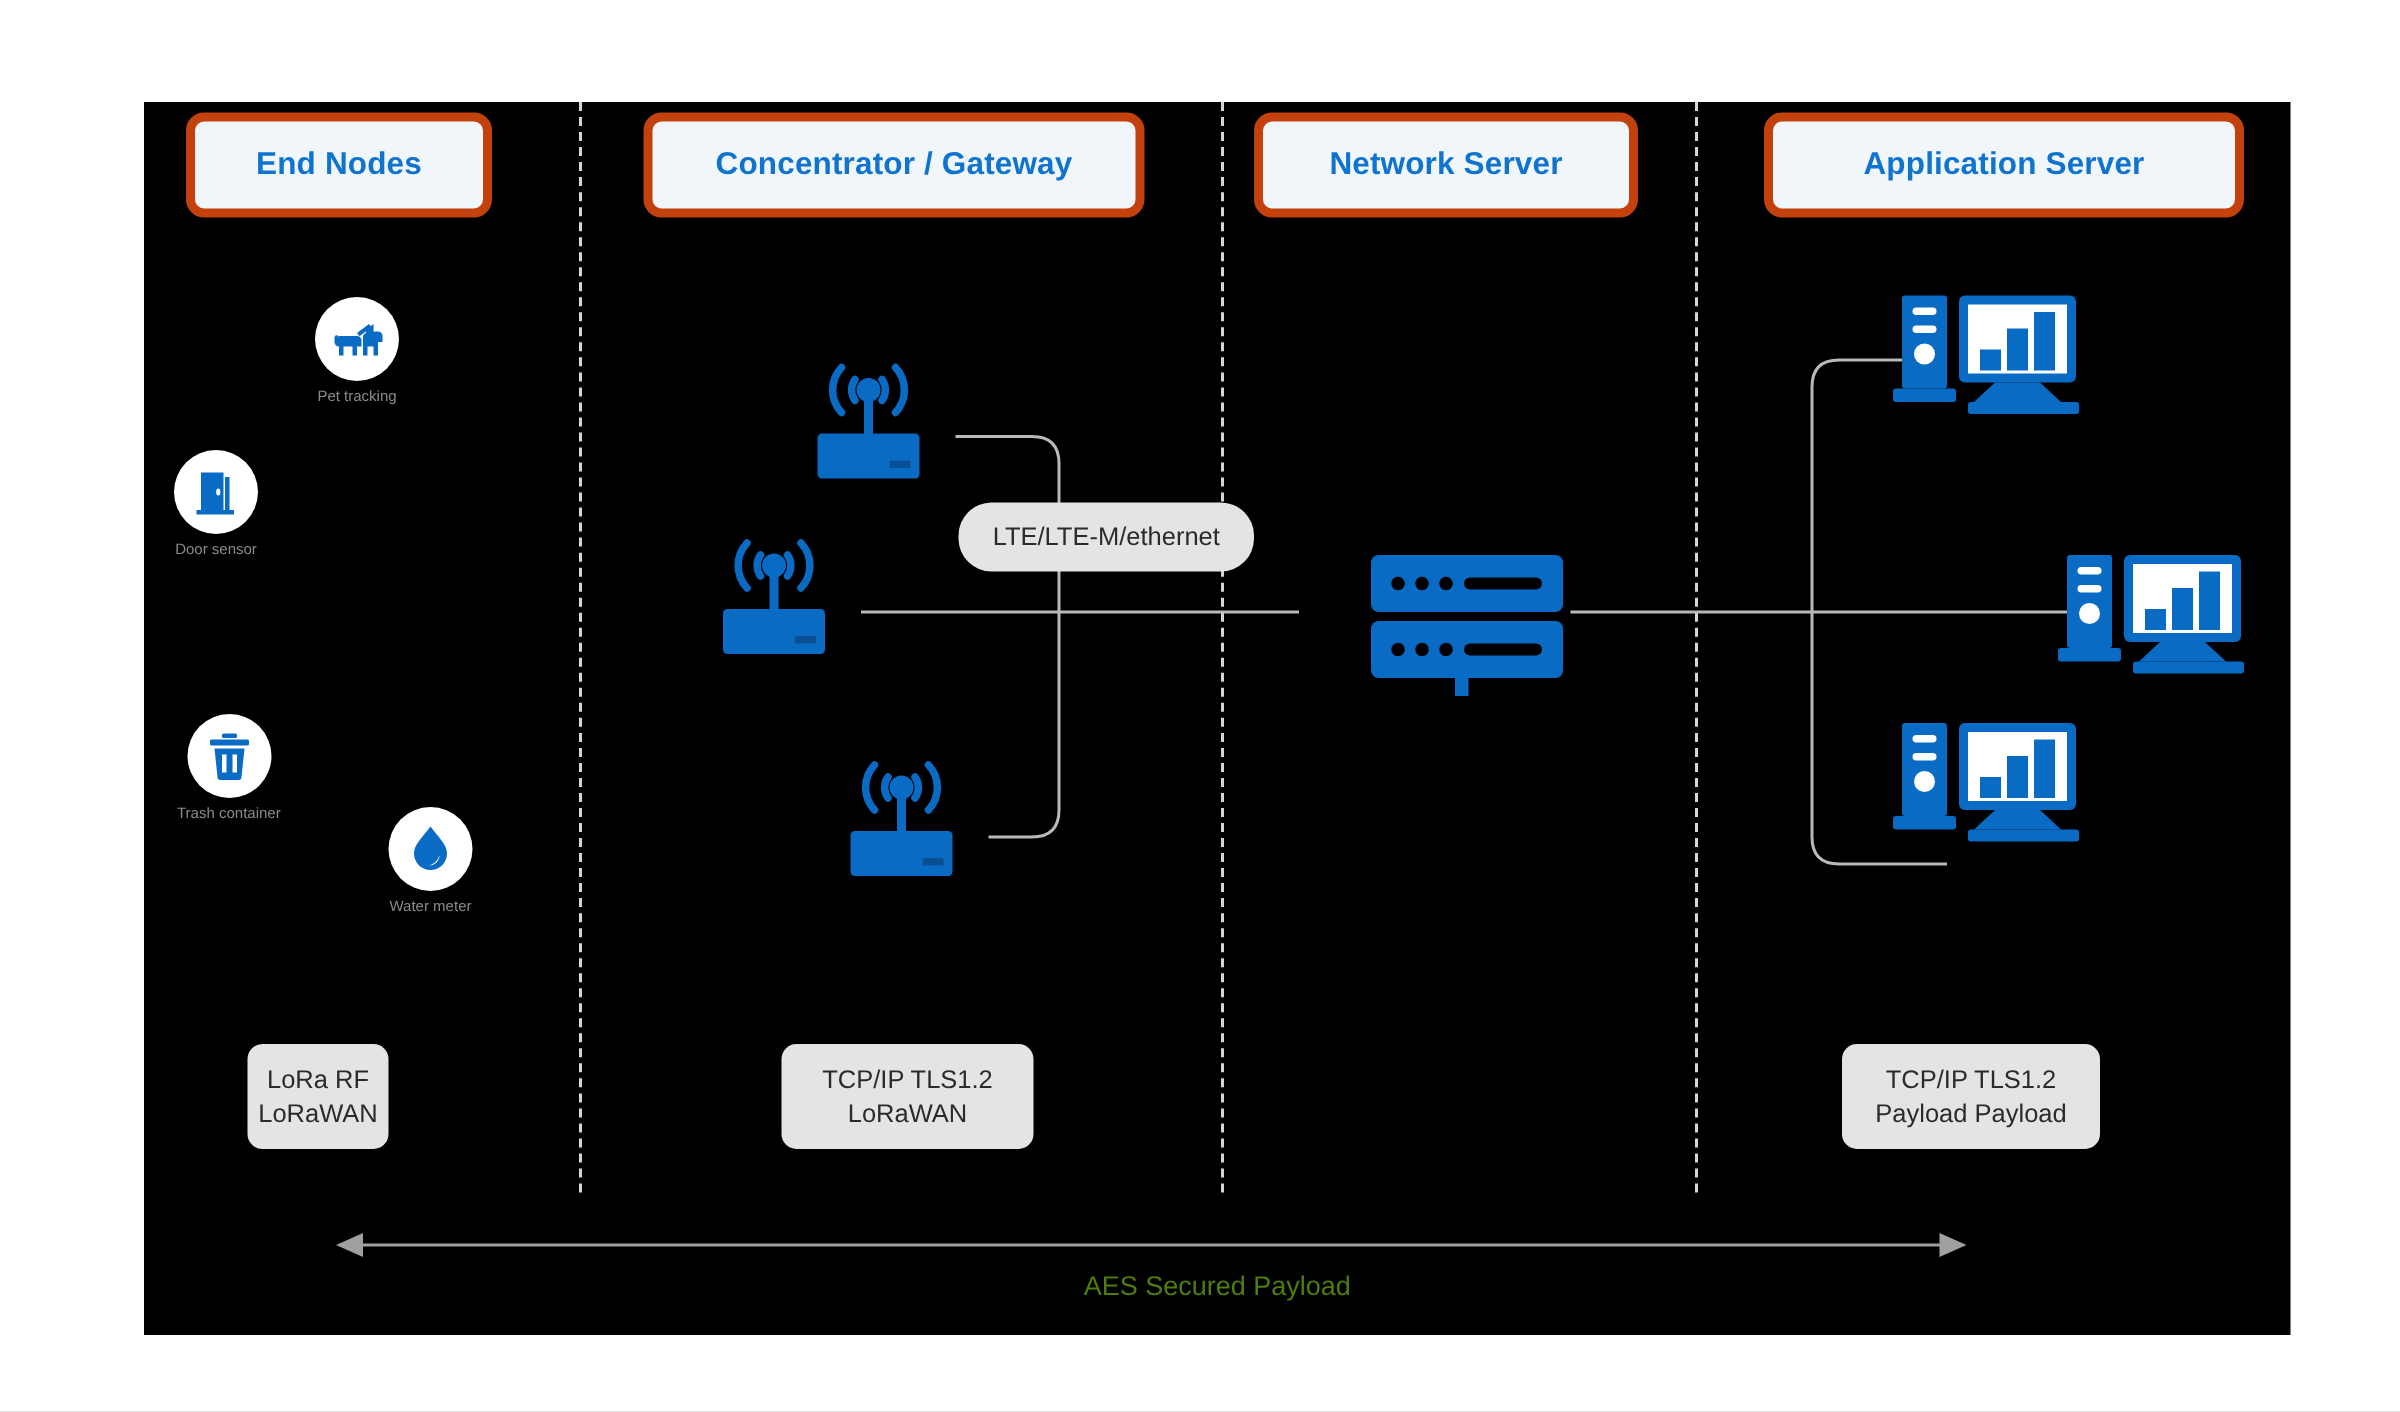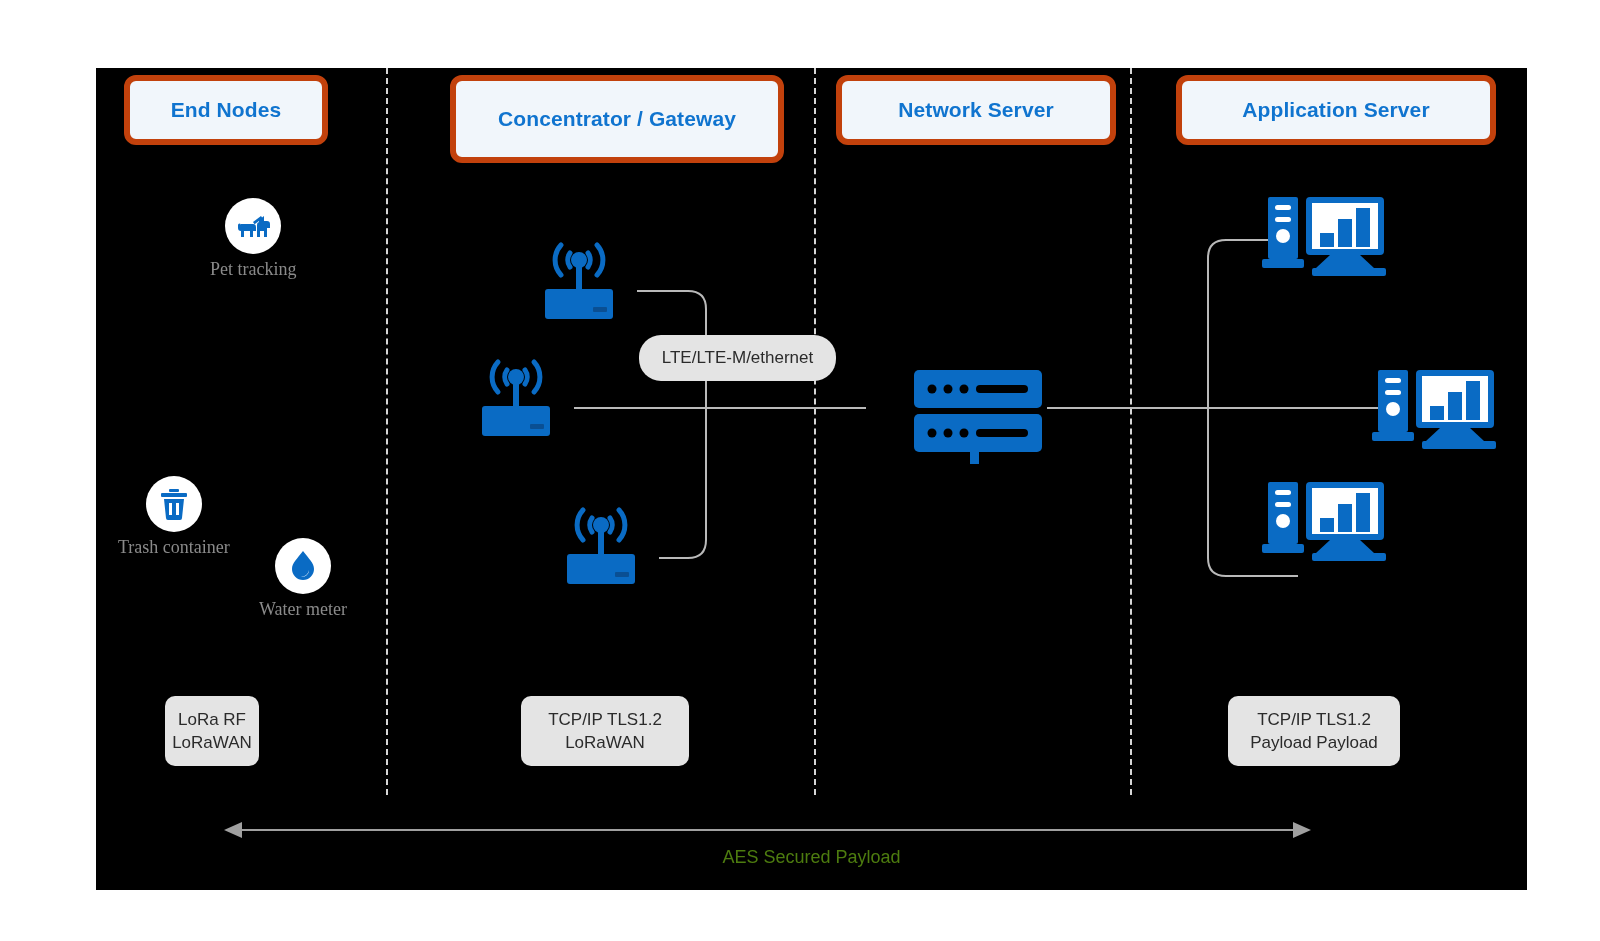--- a/index.html
+++ b/index.html
@@ -22,21 +22,21 @@
 
   
   .proto{position:absolute;background:#e4e4e4;border-radius:10px;
          display:flex;align-items:center;justify-content:center;text-align:center;
          color:#2b2b2b;font-size:17px;line-height:23px;box-sizing:border-box;}
 
   
   .node{position:absolute;display:flex;flex-direction:column;align-items:center;}
   .node .circle{width:56px;height:56px;border-radius:50%;background:#ffffff;
                 display:flex;align-items:center;justify-content:center;}
-  .node .cap{margin-top:5px;color:#8a8a8a;font-size:18px;white-space:nowrap;font-family:Liberation Serif, serif;}
+  .node .cap{margin-top:5px;color:#8a8a8a;font-size:10px;white-space:nowrap;}
 
   .gw{position:absolute;}
   .srv{position:absolute;}
   .appsrv{position:absolute;}
 
   
   #wires{position:absolute;left:0;top:0;width:1431px;height:822px;pointer-events:none;}
 
   .ltebox{position:absolute;background:#e4e4e4;border-radius:22px;
           display:flex;align-items:center;justify-content:center;
@@ -50,24 +50,24 @@
 <div id="stage">
   <div id="canvas">
 
     <div class="divider" style="left:290px;"></div>
     <div class="divider" style="left:718px;"></div>
     <div class="divider" style="left:1034px;"></div>
 
     <div class="hdr" style="left:28px;top:7px;width:204px;height:70px;">
       <span>End Nodes</span>
     </div>
-    <div class="hdr" style="left:354px;top:7px;width:334px;height:88px;">
+    <div class="hdr" style="left:333px;top:7px;width:334px;height:70px;">
       <span>Concentrator / Gateway</span>
     </div>
-    <div class="hdr" style="left:740px;top:7px;width:280px;height:70px;">
+    <div class="hdr" style="left:740px;top:7px;width:256px;height:70px;">
       <span>Network Server</span>
     </div>
     <div class="hdr" style="left:1080px;top:7px;width:320px;height:70px;">
       <span>Application Server</span>
     </div>
 
     <svg id="wires" viewBox="0 0 1431 822">
 
       <path d="M 541,223 L 592,223 Q 610,223 610,241 L 610,472 Q 610,490 592,490 L 563,490" fill="none" stroke="#b9b9b9" stroke-width="2"></path>
 
@@ -88,20 +88,33 @@
           <g fill="#0a6bc4">
             <path d="M8 18 h12 a3 3 0 0 1 3 3 v4 h-3 v6 h-3 v-6 h-6 v6 h-3 v-6 a3 3 0 0 1 -3 -3 v-3 a1 1 0 0 1 3 0z"></path>
             <path d="M26 14 l5 -4 v5 h3 a3 3 0 0 1 3 3 v4 h-3 v9 h-3 v-6 h-4 v6 h-3 v-12 a3 3 0 0 1 2 -3z"></path>
             <path d="M20 16 l8 -6 l1.6 2.2 l-8 6z"></path>
           </g>
         </svg>
       </div>
       <div class="cap">Pet tracking</div>
     </div>
 
+    <div class="node" style="left:20px;top:232px;">
+      <div class="circle">
+        <svg width="38" height="38" viewBox="0 0 38 38">
+          <g fill="#0a6bc4">
+            <path d="M9 6 h15 v25 h-15z"></path>
+            <path d="M25 9 h3 v22 h-3z"></path>
+            <rect x="6" y="31" width="25" height="3"></rect>
+            <ellipse cx="20.5" cy="19" rx="1.4" ry="2.4" fill="#ffffff"></ellipse>
+          </g>
+        </svg>
+      </div>
+      <div class="cap">Door sensor</div>
+    </div>
 
 
     <div class="node" style="left:163px;top:470px;">
       <div class="circle">
         <svg width="36" height="36" viewBox="0 0 36 36">
           <path fill="#0a6bc4" d="M18 3 c6 8 11 12 11 18 a11 11 0 0 1 -22 0 c0 -6 5 -10 11 -18z"></path>
           <path fill="#ffffff" d="M24 22 a7 7 0 0 1 -8 7 a9 9 0 0 0 8 -7z"></path>
         </svg>
       </div>
       <div class="cap">Water meter</div>

